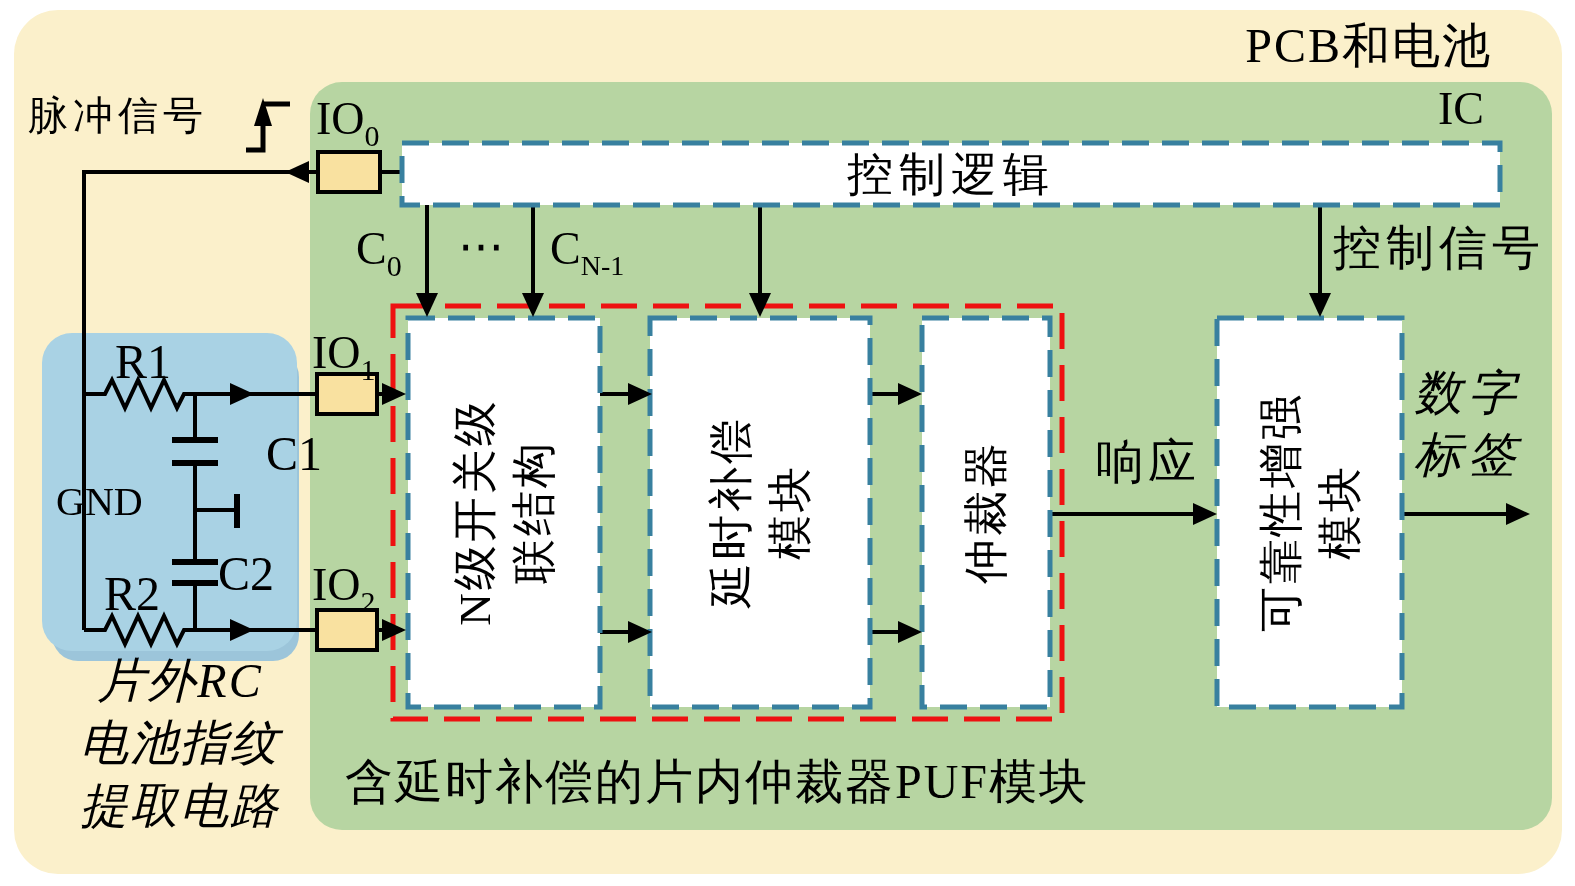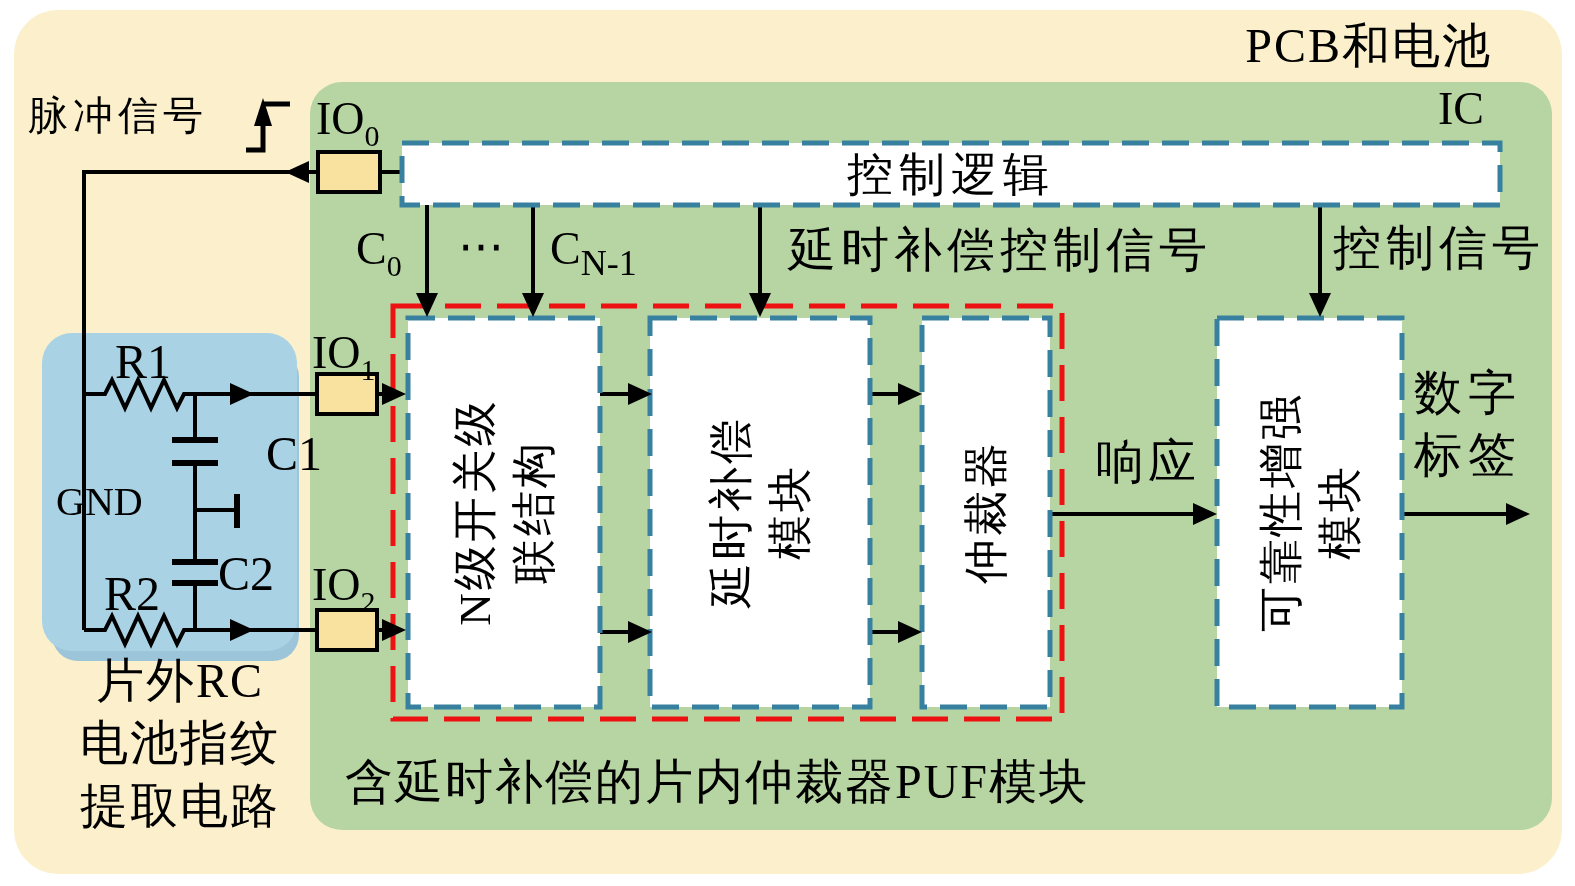--- a/index.html
+++ b/index.html
@@ -11,23 +11,23 @@
   .bg-rc{left:42px;top:333px;width:255px;height:318px;border-radius:30px;background:#a9d2e4;
          box-shadow:6px 14px 0 -4px #9cc5da;}
   .whitebox{background:#ffffff;}
   .bar{left:402px;top:143px;width:1098px;height:62px;}
   .b1{left:408px;top:318px;width:192px;height:389px;}
   .b2{left:650px;top:318px;width:220px;height:389px;}
   .b3{left:922px;top:318px;width:128px;height:389px;}
   .b4{left:1217px;top:318px;width:185px;height:389px;}
   svg.overlay{left:0;top:0;width:1575px;height:886px;pointer-events:none;}
   .lbl{white-space:nowrap;line-height:1.1;}
-  .preline{white-space:pre-line;}
+  .preline{white-space:pre-line;font-style:italic;}
   .sub{font-size:30px;vertical-align:-12px;letter-spacing:0;}
-  .subsm{font-size:36px;vertical-align:-11px;letter-spacing:0;}
+  .subsm{font-size:28px;vertical-align:-11px;letter-spacing:0;}
   .vlabel{transform:translate(-50%,-50%) rotate(-90deg);width:382px;text-align:center;
           font-size:45px;letter-spacing:3px;line-height:1.3;white-space:pre-line;}
   .title-pcb{left:1150px;top:20px;width:342px;text-align:right;font-size:48px;letter-spacing:2px;}
   .title-ic{left:1438px;top:84px;font-size:46px;}
   .ctl-logic{left:402px;top:150px;width:1098px;text-align:center;font-size:46px;letter-spacing:6px;}
   .pulse{left:28px;top:94px;font-size:40px;letter-spacing:5px;}
   .io0{left:316px;top:94px;font-size:46px;}
   .io1{left:312px;top:328px;font-size:46px;}
   .io2{left:312px;top:560px;font-size:46px;}
   .c0{left:356px;top:224px;font-size:46px;}
@@ -138,21 +138,20 @@
   <div class="abs lbl pulse">脉冲信号</div>
 
   <div class="abs lbl io0"><span>IO</span><span class="sub">0</span></div>
   <div class="abs lbl io1"><span>IO</span><span class="sub">1</span></div>
   <div class="abs lbl io2"><span>IO</span><span class="sub">2</span></div>
 
   <div class="abs lbl c0"><span>C</span><span class="sub">0</span></div>
   <div class="abs lbl dots">⋯</div>
   <div class="abs lbl cn1"><span>C</span><span class="subsm">N-1</span></div>
 
-  <div class="abs lbl sig-delay">延时补偿控制信号</div>
   <div class="abs lbl sig-ctl">控制信号</div>
 
   <div class="abs lbl r1">R1</div>
   <div class="abs lbl c1">C1</div>
   <div class="abs lbl gnd">GND</div>
   <div class="abs lbl c2">C2</div>
   <div class="abs lbl r2">R2</div>
   <div class="abs preline rc-cap">片外RC
 电池指纹
 提取电路</div>

